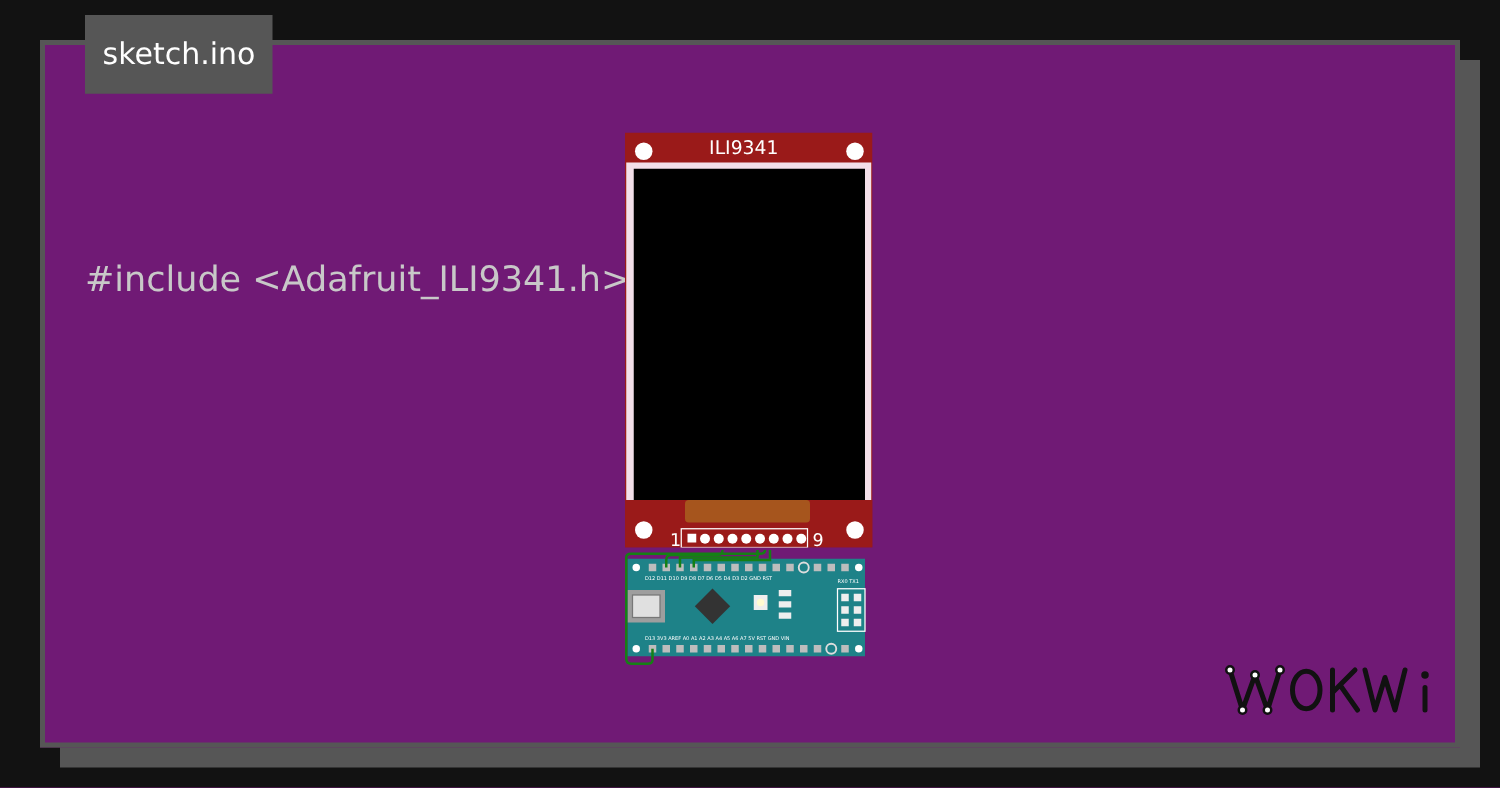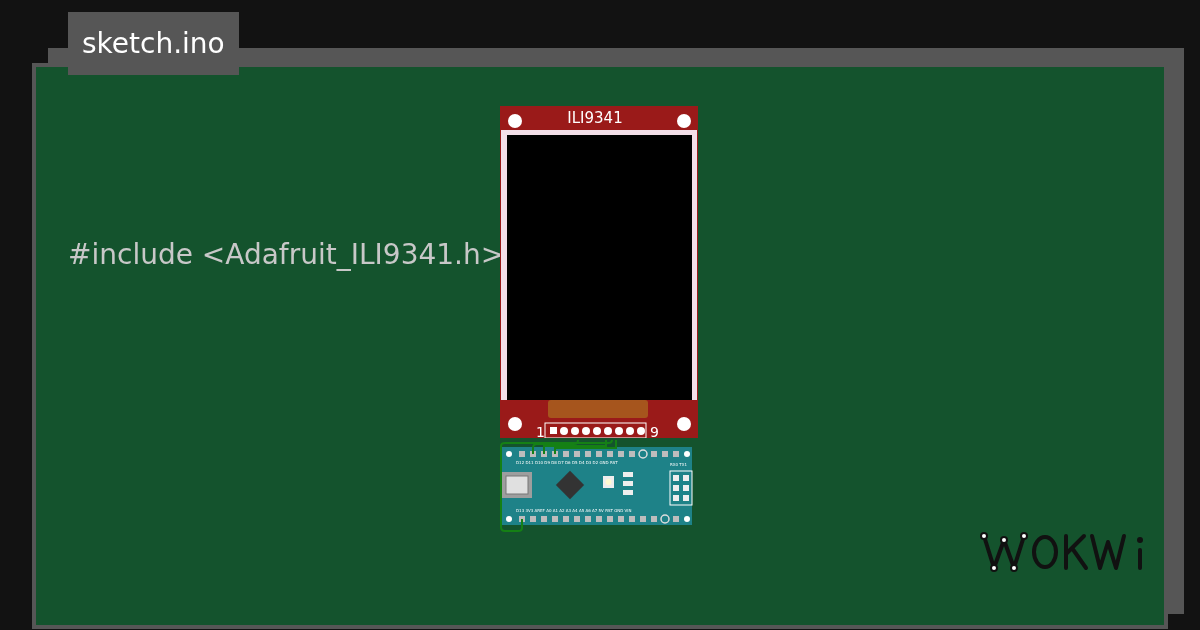--- a/index.html
+++ b/index.html
@@ -1,19 +1,19 @@
 <!DOCTYPE html>
 <html><head>
 <meta charset="utf-8">
 <style>
   html, body { margin:0; padding:0; }
   body { width:1200px; height:630px; background:#121212; position:relative; overflow:hidden; font-family:"Liberation Sans", sans-serif; }
   .shadow { position:absolute; left:48px; top:48px; width:1136px; height:566px; background:#565656; }
-  .card { position:absolute; left:32px; top:32px; width:1128px; height:558px; background:#14532d; border:4px solid #565656; overflow:hidden;margin-top:31px; }
-  .title-tab { position:absolute; left:68px; top:12px; height:63px; padding:0 14px; background:#565656; color:#ffffff; font-family:"DejaVu Sans", sans-serif; font-size:28px; line-height:63px; }
+  .card { position:absolute; left:32px; top:32px; width:1128px; height:558px; background:#701a75; border:4px solid #565656; overflow:hidden; }
+  .title-tab { position:absolute; left:68px; top:12px; height:63px; padding:0 14px; background:#565656; color:#ffffff; font-family:"DejaVu Sans", sans-serif; font-size:24px; line-height:63px; }
   .code { position:absolute; left:32px; top:68px; margin:0; font-family:"DejaVu Sans", sans-serif; font-size:28px; line-height:48px; color:#c8c8c8; white-space:pre; }
   .code .line { display:block; height:48px; }
   .tft { position:absolute; left:500px; top:106px; width:198px; height:332px; }
   .nano { position:absolute; left:498px; top:440px; width:198px; height:92px; }
   .logo { position:absolute; left:978px; top:528px; width:172px; height:48px; }
 </style>
 </head>
 <body>
 
 <div class="shadow"></div>

